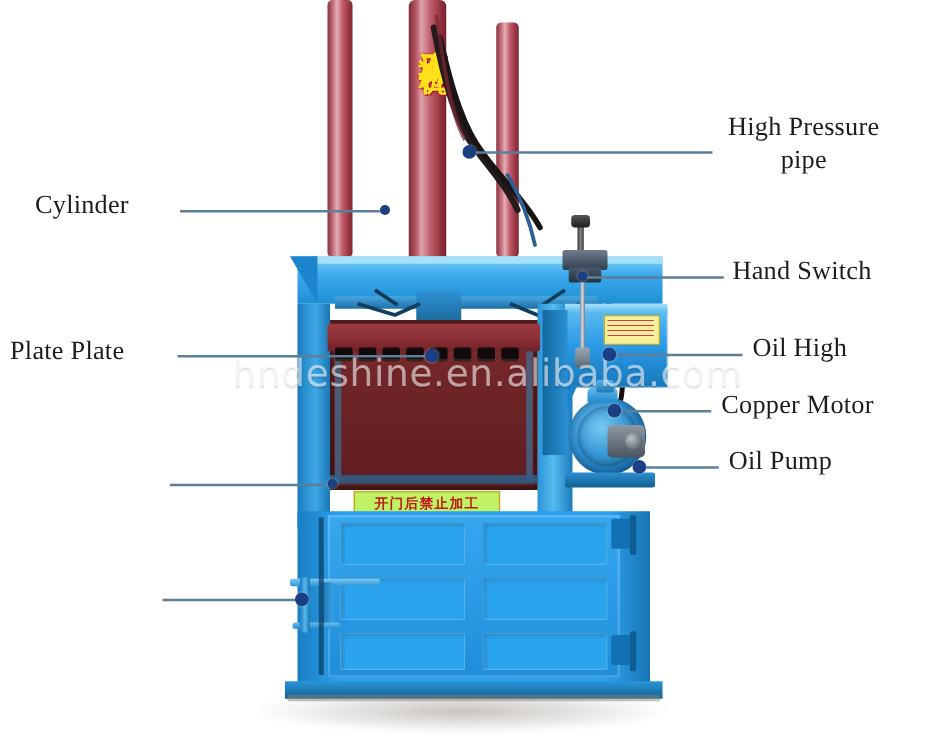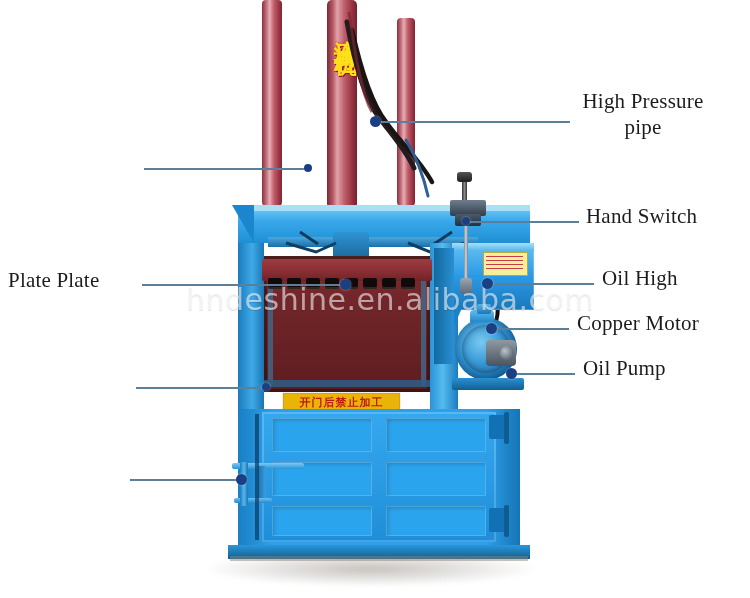--- a/index.html
+++ b/index.html
@@ -80,21 +80,21 @@
   .plate{
     position:absolute;
     background:linear-gradient(180deg,#9e3b41 0%,#8a2f35 55%,#6f2227 100%);
     border-radius:2px;
   }
   .slotrow{position:absolute;display:flex;gap:5px;}
   .slot{width:14px;height:11px;background:#120a0a;border-radius:2px;
         box-shadow:inset 0 -2px 0 rgba(255,255,255,.12);}
 
   .sticker{
-    position:absolute;background:#eab308;border:1px solid #caa71b;
+    position:absolute;background:#bef264;border:1px solid #caa71b;
     color:#c01718;font-weight:bold;
     font-family:Liberation Mono, monospace;
     display:flex;align-items:center;justify-content:center;
     letter-spacing:1px;
     box-shadow:0 0 1px rgba(0,0,0,.4);
   }
   .sticker-sm{
     position:absolute;background:#f5ef9a;border:1px solid #b9a93a;
   }
   .watermark{
@@ -258,20 +258,21 @@
     <div style="position:absolute;left:452px;top:378px;width:72px;height:12px;
                 background:linear-gradient(180deg,#2a8fd2,#12608f);border-radius:2px;"></div>
     <div style="position:absolute;left:470px;top:310px;width:24px;height:12px;border-radius:4px 4px 0 0;
                 background:linear-gradient(180deg,#62bdf0,#2189cb);"></div>
     <div style="position:absolute;left:477px;top:304px;width:14px;height:10px;border-radius:2px;
                 background:linear-gradient(180deg,#5ab4e9,#1b78b6);"></div>
 
     <div class="watermark" style="left:186px;top:282px;text-align:center;">hndeshine.en.alibaba.com</div>
   </div>
 
+  <div class="label" style="left:28px;top:150px;">Cylinder</div>
   <div class="leader" style="left:144px;top:168px;width:166px;"></div>
   <div class="dot sm" style="left:304px;top:164px;"></div>
 
   <div class="label" style="left:8px;top:267px;">Plate Plate</div>
   <div class="leader" style="left:142px;top:284px;width:204px;"></div>
   <div class="dot" style="left:340px;top:279px;"></div>
 
   <div class="leader" style="left:136px;top:387px;width:130px;"></div>
   <div class="dot sm" style="left:262px;top:383px;"></div>
 

